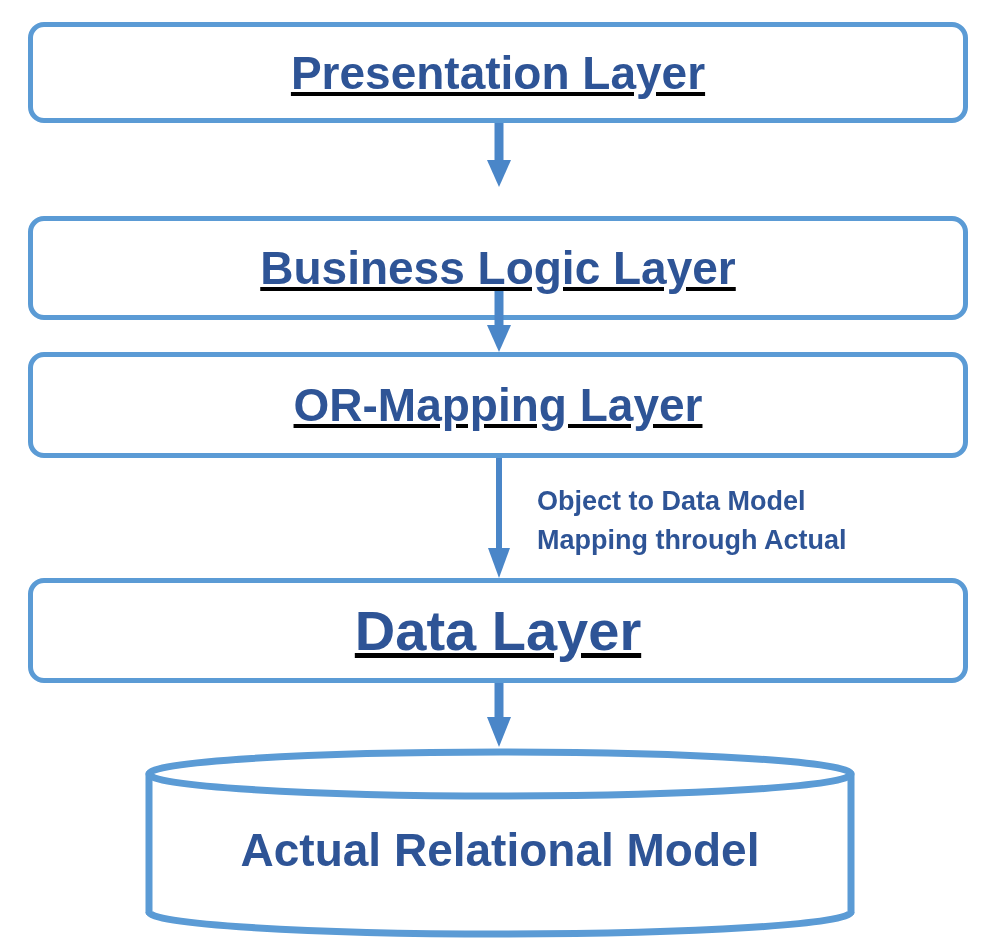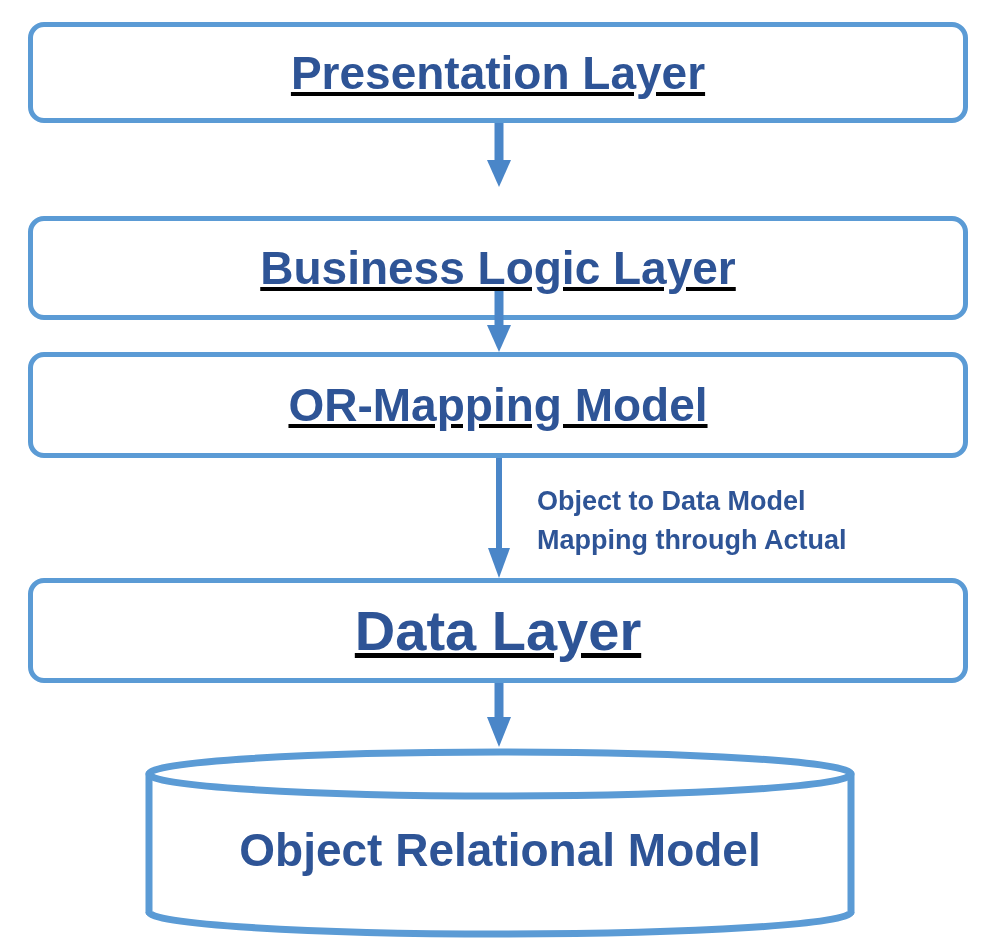--- a/index.html
+++ b/index.html
@@ -111,21 +111,21 @@
   <div class="layer-box" id="box-business">
     <span class="layer-label">Business Logic Layer</span>
   </div>
 
   <svg class="arrow" width="991" height="951">
     <line x1="499" y1="291" x2="499" y2="330" stroke="#4A86C8" stroke-width="9"></line>
     <polygon points="487,325 511,325 499,352" fill="#4A86C8"></polygon>
   </svg>
 
   <div class="layer-box" id="box-ormapping">
-    <span class="layer-label">OR-Mapping Model</span>
+    <span class="layer-label">OR-Mapping Layer</span>
   </div>
 
   <svg class="arrow" width="991" height="951">
     <line x1="499" y1="458" x2="499" y2="552" stroke="#4A86C8" stroke-width="6"></line>
     <polygon points="488,548 510,548 499,578" fill="#4A86C8"></polygon>
   </svg>
 
   <div id="annotation-text">
     <span>Object to Data Model</span>
     <span>Mapping through Actual</span>
@@ -140,16 +140,16 @@
     <polygon points="487,717 511,717 499,747" fill="#4A86C8"></polygon>
   </svg>
 
   <div id="cylinder-wrap">
     <svg width="710" height="190" viewBox="0 0 710 190">
       <path d="M 4 26 L 4 164" stroke="#5B9BD5" stroke-width="7" fill="none" stroke-linecap="round"></path>
       <path d="M 706 26 L 706 164" stroke="#5B9BD5" stroke-width="7" fill="none" stroke-linecap="round"></path>
       <ellipse cx="355" cy="26" rx="351" ry="22" fill="#ffffff" stroke="#5B9BD5" stroke-width="7"></ellipse>
       <path d="M 4 164 A 351 22 0 0 0 706 164" fill="none" stroke="#5B9BD5" stroke-width="7"></path>
     </svg>
-    <div id="cylinder-label">Object Relational Model</div>
+    <div id="cylinder-label">Actual Relational Model</div>
   </div>
 
 </div>
 
 </body></html>

